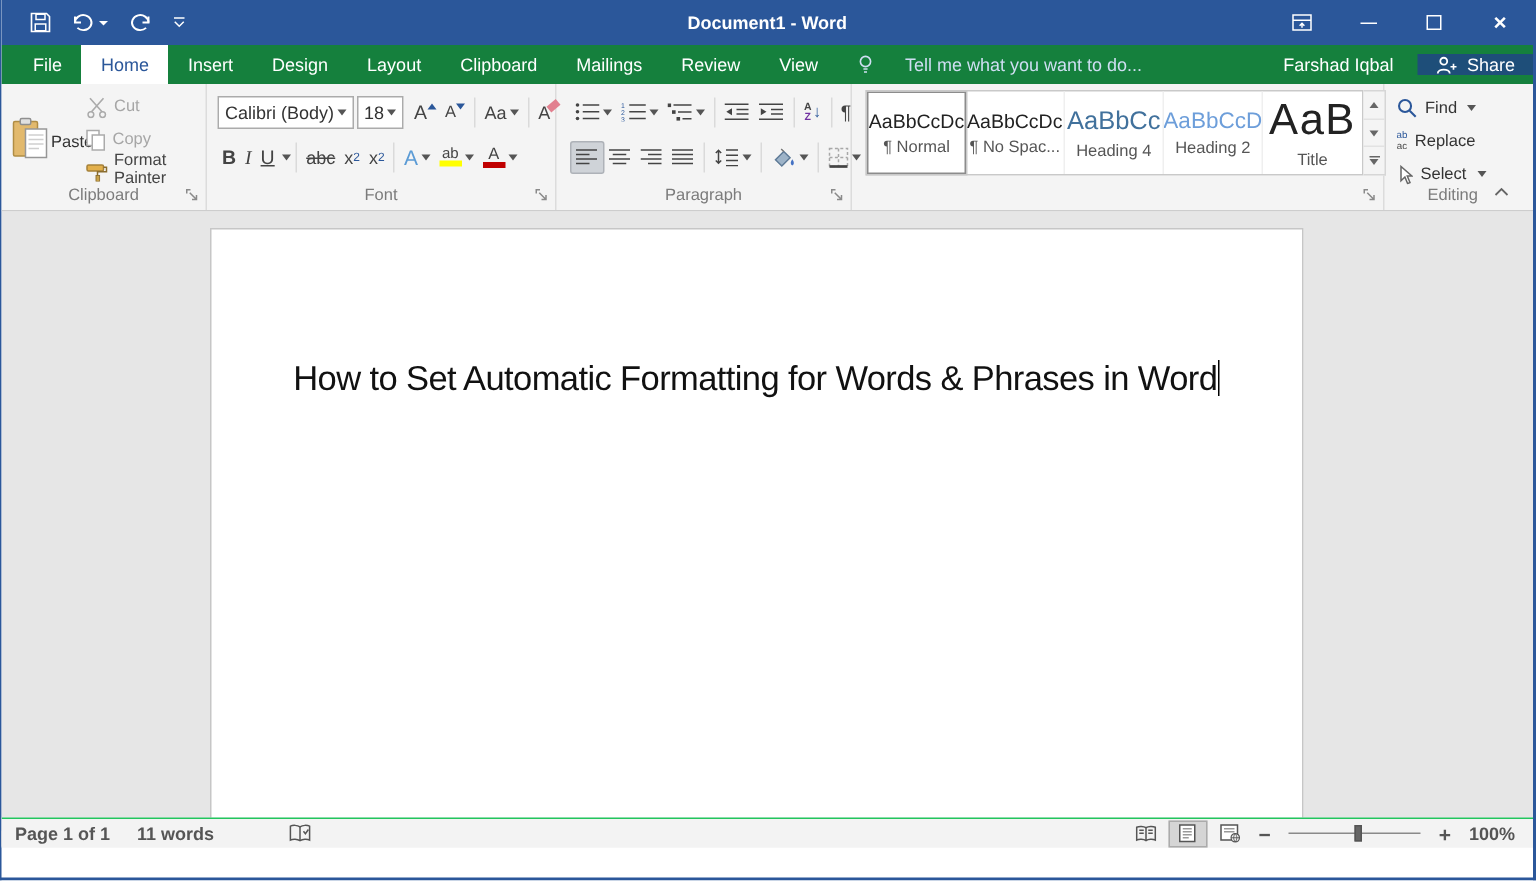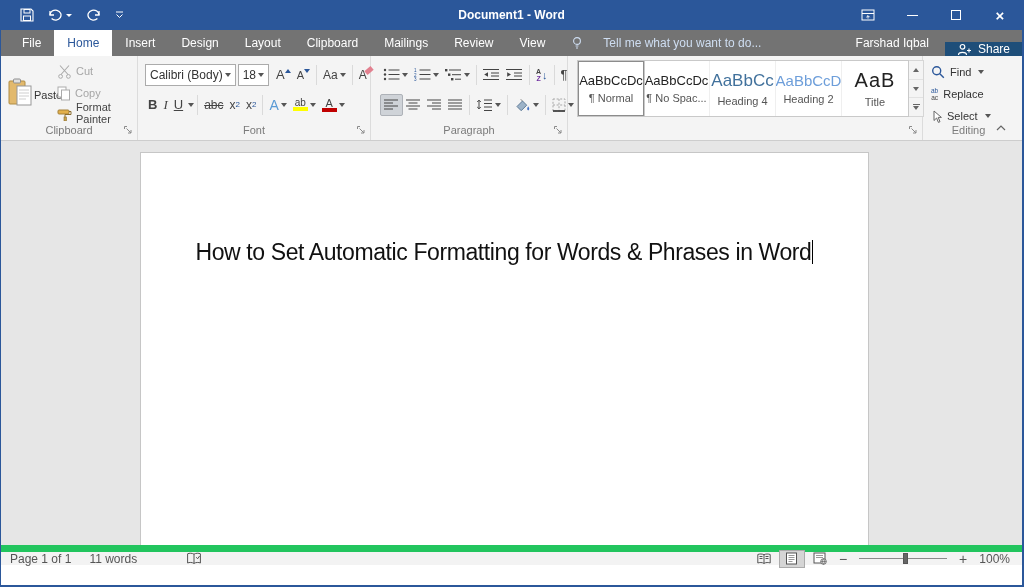--- a/index.html
+++ b/index.html
@@ -13,26 +13,26 @@
   .qat { display:flex; align-items:center; gap:4px; padding-left:14px; }
   .qbtn { display:flex; align-items:center; justify-content:center; height:24px; padding:0 5px; cursor:default; }
   .qcaret { width:0;height:0;border-left:3px solid transparent;border-right:3px solid transparent;border-top:3px solid #fff; margin-left:3px; }
   .win-title { position:absolute; left:0; right:0; text-align:center; font-size:12px; pointer-events:none; }
   .win-controls { margin-left:auto; display:flex; height:30px; }
   .wbtn { width:44px; height:30px; display:flex; align-items:center; justify-content:center; font-size:15px; }
   .minbar { width:11px; height:1px; background:#fff; display:block; }
   .maxbox { width:10px; height:10px; border:1px solid #fff; display:block; }
 
   
-  .tabrow { height:26px; background:#737373; display:flex; align-items:stretch; color:#fff; font-size:12px; }
+  .tabrow { height:26px; background:#15803d; display:flex; align-items:stretch; color:#fff; font-size:12px; }
   .tab { padding:0 13px; line-height:26px; white-space:nowrap; }
   .tab.first { margin-left:8px; }
   .tab.active { background:#fff; color:#2b579a; }
   .tellme { display:flex; align-items:center; gap:21px; margin-left:14px; color:#cfdef2; line-height:26px; white-space:nowrap; }
-  .tab-right { margin-left:auto; display:flex; align-items:flex-end; }
+  .tab-right { margin-left:auto; display:flex; align-items:center; }
   .username { line-height:26px; padding-right:16px; white-space:nowrap; }
   .sharebtn { display:flex; align-items:center; gap:6px; padding:0 12px; background:#1e4e79; white-space:nowrap; }
 
   
   .ribbon { position:relative; height:85px; background:#f4f4f4; border-bottom:1px solid #cdcdcd; color:#444; font-size:11px; }
   .group { position:absolute; top:0; height:84px; border-right:1px solid #dcdcdc; }
   .gcap { position:absolute; bottom:4px; left:0; right:0; text-align:center; color:#7b7b7b; font-size:11px; }
   .launcher { position:absolute; bottom:5px; right:4px; width:11px; height:11px; display:flex; align-items:center; justify-content:center; }
   .sep { width:1px; height:20px; background:#dadada; margin:0 3px; flex:0 0 auto; }
   .caret { width:0;height:0;border-left:3px solid transparent;border-right:3px solid transparent;border-top:4px solid #555; display:inline-block; margin-left:2px; flex:0 0 auto; }
@@ -82,21 +82,21 @@
 
   
   .docarea { position:absolute; top:141px; left:0; right:0; height:412px; background:#e6e6e6; overflow:hidden; }
   .page { position:absolute; left:139px; top:11px; width:729px; height:460px; background:#fff; border:1px solid #c6c6c6; }
   .heading { margin-top:86px; text-align:center; font-size:23px; letter-spacing:-0.4px; color:#111; white-space:nowrap; }
   .cursor { display:inline-block; width:1px; height:24px; background:#000; vertical-align:-4px; margin-left:1px; }
 
   
   .hscroll { position:absolute; top:553px; left:0; right:0; height:12px; background:#f2f2f2; }
   .hthumb { position:absolute; left:0; top:1px; width:143px; height:10px; background:#e0e0e0; border:1px solid #c8c8c8; }
-  .statusbar { position:absolute; top:545px; left:0; right:0; height:20px; background:#f3f3f3; border-top:7px solid #22c55e; display:flex; align-items:center; font-size:12px; color:#555; }
+  .statusbar { position:absolute; top:545px; left:0; right:0; height:20px; background:#f3f3f3; border-top:1px solid #22c55e; display:flex; align-items:center; font-size:12px; color:#555;font-weight:bold; }
   .st-item { padding:0 9px; white-space:nowrap; }
   .st-right { margin-left:auto; display:flex; align-items:center; gap:2px; padding-right:10px; }
   .viewbtn { width:26px; height:18px; display:flex; align-items:center; justify-content:center; }
   .viewbtn.sel { background:#d5d5d5; border:1px solid #ababab; }
   .ztrack { width:88px; height:1px; background:#8a8a8a; position:relative; margin:0 6px; }
   .zthumb { position:absolute; left:44px; top:-5px; width:5px; height:11px; background:#666; border:1px solid #555; }
   .zsign { font-size:14px; color:#555; padding:0 4px; }
   svg { display:block; }
 </style>
 </head>
@@ -470,21 +470,21 @@
         </div>
         <div class="stile">
           <span class="ssample" style="font-size:17px;color:#41719c">AaBbCc</span>
           <span class="slabel">Heading 4</span>
         </div>
         <div class="stile">
           <span class="ssample" style="font-size:15px;color:#6d9eda">AaBbCcD</span>
           <span class="slabel">Heading 2</span>
         </div>
         <div class="stile" style="border-right:none">
-          <span class="ssample" style="font-size:20px;font-weight:300;letter-spacing:1px">AaB</span>
+          <span class="ssample" style="font-size:29px;font-weight:300;letter-spacing:1px">AaB</span>
           <span class="slabel">Title</span>
         </div>
       </div>
       <div class="sscroll">
         <div>
             <span class="tri-up"></span>
           </div>
         <div>
             <span class="tri-dn"></span>
           </div>

